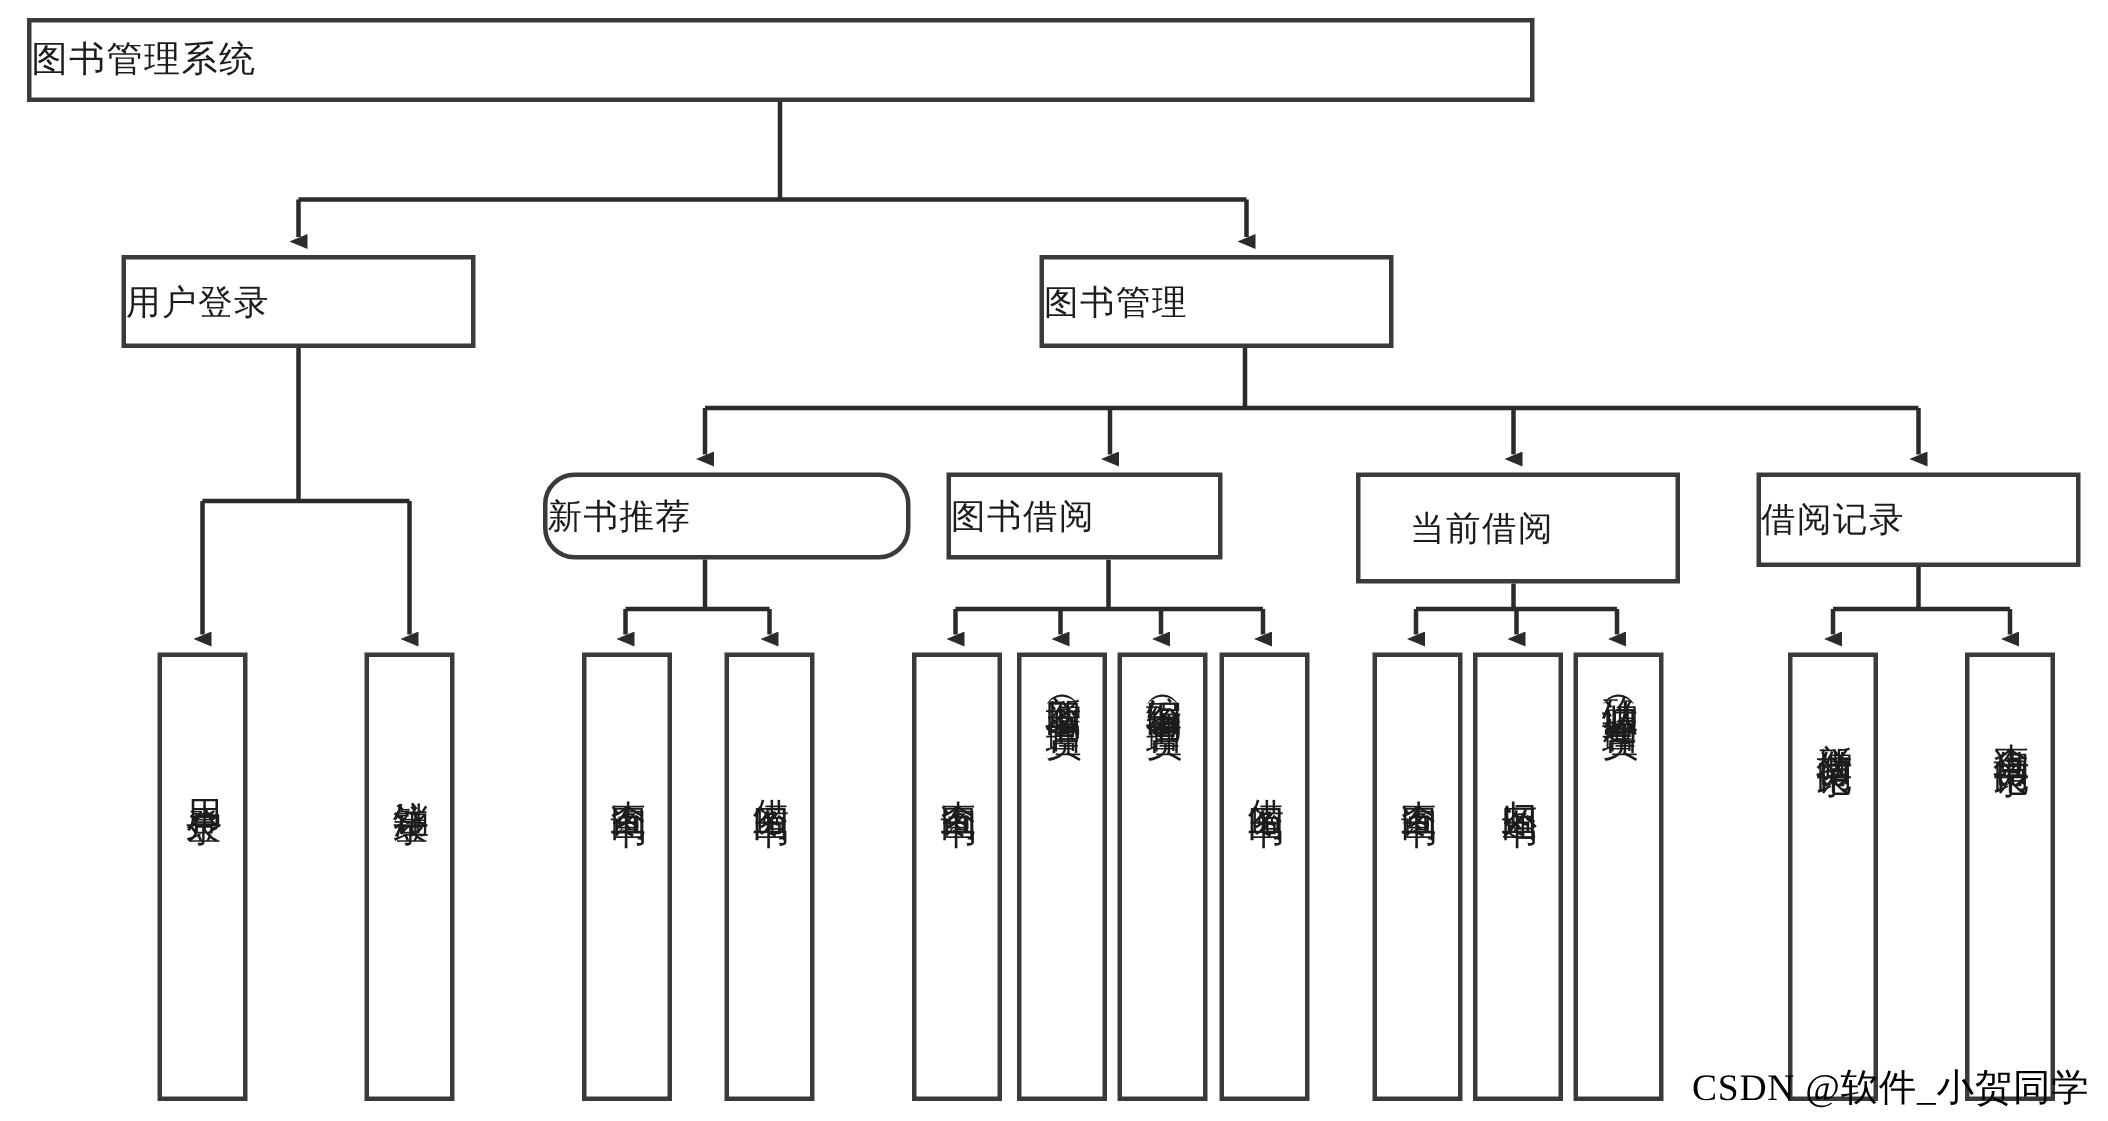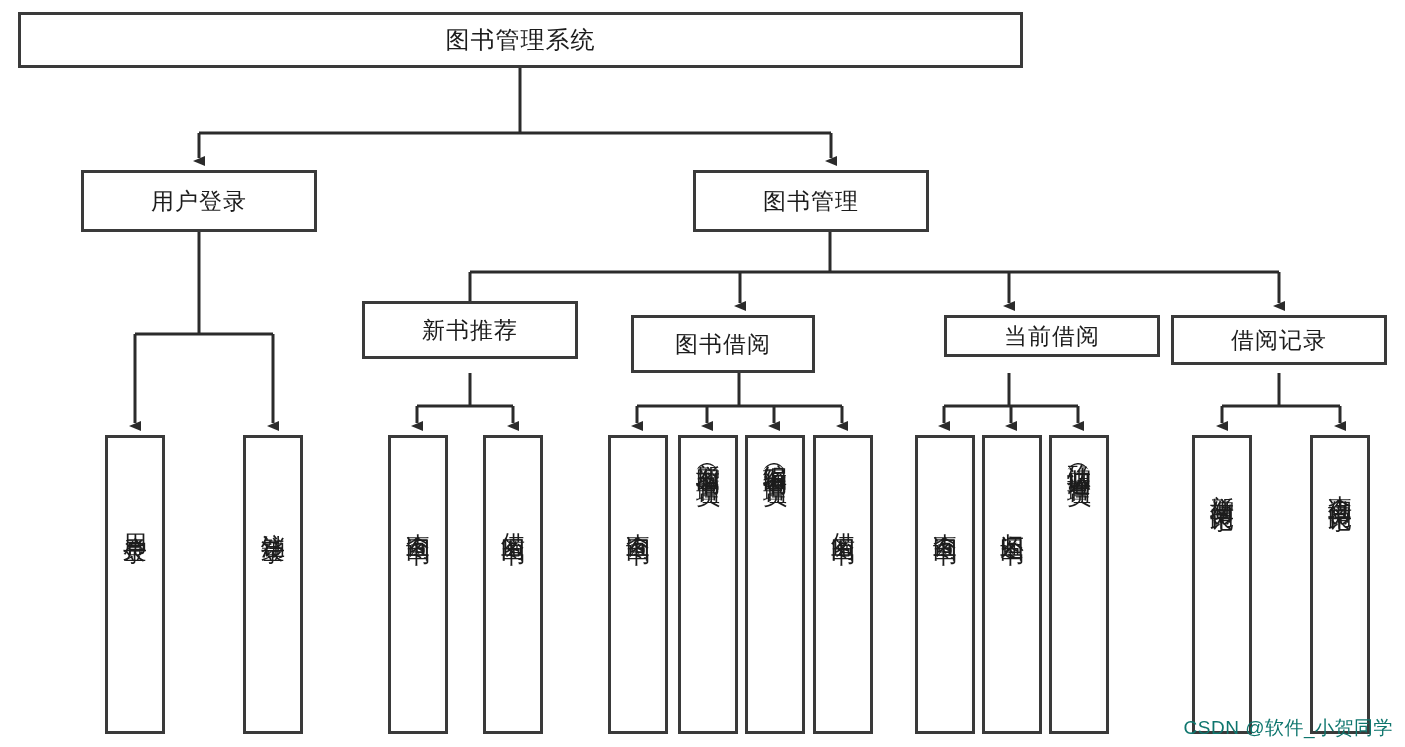--- a/index.html
+++ b/index.html
@@ -12,21 +12,20 @@
   #canvas{position:relative;width:1405px;height:747px;}
   svg.lines{position:absolute;left:0;top:0;width:1405px;height:747px;pointer-events:none;}
 
   .node{
     position:absolute;
     box-sizing:border-box;
     background:#ffffff;
     border:3px solid #3a3a3a;
     display:flex;
     align-items:center;
-    justify-content:center;
     color:#1c1c1c;
   }
   .node .lbl{
     font-size:23px;
     letter-spacing:1px;
     line-height:1.15;
     white-space:nowrap;
   }
   .node.root .lbl{font-size:24px;}
   .node.leaf{
@@ -43,24 +42,25 @@
     line-height:1;
     white-space:nowrap;
     padding-top:6px;
   }
   .node.leaf.short .lbl{padding-top:76px;}
   .node.leaf.mid .lbl{padding-top:38px;}
   .watermark{
     position:absolute;
     right:12px;
     bottom:6px;
-    font-size:19px;
-    color:#0f766e;
+    font-size:25px;
+    color:#000000;
     white-space:nowrap;
     letter-spacing:0.5px;
+    font-family:Liberation Serif, serif;
   }
 </style>
 </head>
 <body>
 
 <div id="canvas">
 
   <svg class="lines" viewBox="0 0 1405 747">
     <defs>
       <marker id="arw" markerWidth="10" markerHeight="12" refX="2" refY="6" orient="auto" markerUnits="userSpaceOnUse">
@@ -115,30 +115,30 @@
     <span class="lbl">图书管理系统</span>
   </div>
 
   <div class="node" style="left:81px;top:170px;width:236px;height:62px;">
     <span class="lbl">用户登录</span>
   </div>
   <div class="node" style="left:693px;top:170px;width:236px;height:62px;">
     <span class="lbl">图书管理</span>
   </div>
 
-  <div class="node" style="left:362px;top:301px;width:216px;height:58px;">
+  <div class="node" style="left:362px;top:315px;width:245px;height:58px;border-radius:21px;">
     <span class="lbl">新书推荐</span>
   </div>
   <div class="node" style="left:631px;top:315px;width:184px;height:58px;">
     <span class="lbl">图书借阅</span>
   </div>
-  <div class="node" style="left:944px;top:315px;width:216px;height:42px;">
+  <div class="node" style="left:904px;top:315px;width:216px;height:74px;padding-left:33px;">
     <span class="lbl">当前借阅</span>
   </div>
-  <div class="node" style="left:1171px;top:315px;width:216px;height:50px;">
+  <div class="node" style="left:1171px;top:315px;width:216px;height:63px;">
     <span class="lbl">借阅记录</span>
   </div>
 
   <div class="node leaf short" style="left:105px;top:435px;width:60px;height:299px;">
     <span class="lbl">用户登录</span>
   </div>
   <div class="node leaf short" style="left:243px;top:435px;width:60px;height:299px;">
     <span class="lbl">注销登录</span>
   </div>
 

